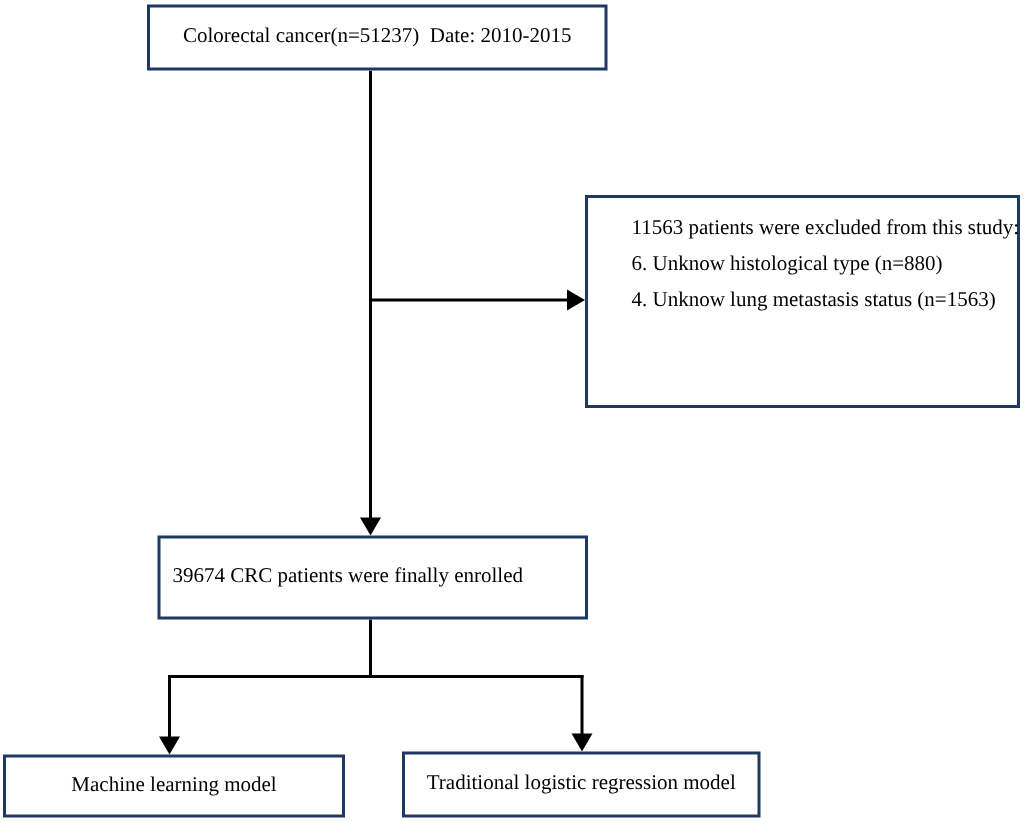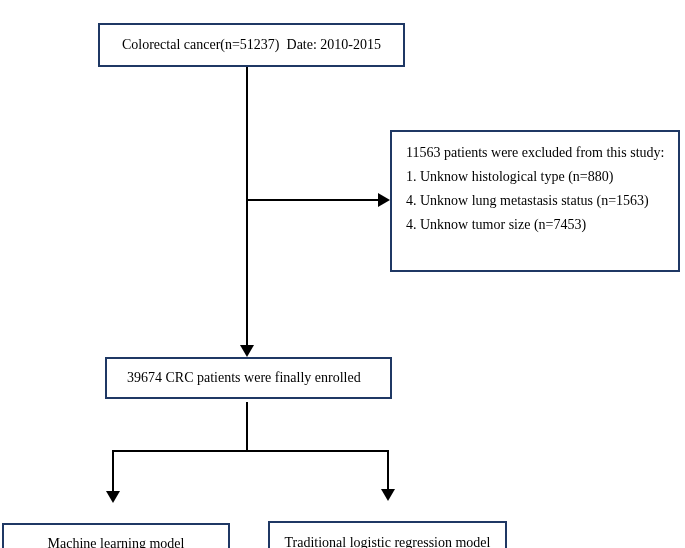--- a/index.html
+++ b/index.html
@@ -26,28 +26,27 @@
     border: 2px solid var(--border);
     background: var(--background);
     font-size: 14px;
     color: var(--text);
   }
   .box.center {
     display: flex;
     align-items: center;
     justify-content: center;
     text-align: left;
-    margin-top: 20px;
   }
   .box-label { white-space: pre; }
   .top-box      { left: 98px;  top: 3px;   width: 307px; height: 44px; }
-  .enrolled-box { left: 105px; top: 357px; width: 287px; height: 42px;
-                  display: flex; align-items: center; padding-left: 20px; }
+  .enrolled-box { left: 105px; top: 357px; width: 287px; height: 56px;
+                  display: flex; align-items: center; padding-left: 8px; }
   .excl-box     { left: 390px; top: 130px; width: 290px; height: 142px;
-                  padding: 9px 8px 0 14px; }
+                  padding: 9px 8px 0 29px; }
   .excl-line    { line-height: 24px; white-space: pre; }
   .ml-box       { left: 2px;   top: 503px; width: 228px; height: 42px; }
   .lr-box       { left: 268px; top: 501px; width: 239px; height: 44px; }
 
   .line { position: absolute; background: var(--line); }
   .stem1  { left: 246px; top: 47px;  width: 2px;   height: 300px; }
   .branch { left: 247px; top: 199px; width: 133px; height: 2px; }
   .stem2  { left: 246px; top: 402px; width: 2px;   height: 50px; }
   .hline  { left: 112px; top: 450px; width: 277px; height: 2px; }
   .ldrop  { left: 112px; top: 450px; width: 2px;   height: 43px; }
@@ -85,23 +84,22 @@
   <div class="arrow right a-excl"></div>
   <div class="arrow down  a-ml"></div>
   <div class="arrow down  a-lr"></div>
 
   <div class="box top-box center">
     <span class="box-label">Colorectal cancer(n=51237)  Date: 2010-2015</span>
   </div>
 
   <div class="box excl-box">
     <div class="excl-line">11563 patients were excluded from this study:</div>
-    <div class="excl-line">1. Unknow histological type (n=880)</div>
+    <div class="excl-line">6. Unknow histological type (n=880)</div>
     <div class="excl-line">4. Unknow lung metastasis status (n=1563)</div>
-    <div class="excl-line">4. Unknow tumor size (n=7453)</div>
   </div>
 
   <div class="box enrolled-box">
     <span class="box-label">39674 CRC patients were finally enrolled</span>
   </div>
 
   <div class="box lr-box center">
     <span class="box-label">Traditional logistic regression model</span>
   </div>
 

